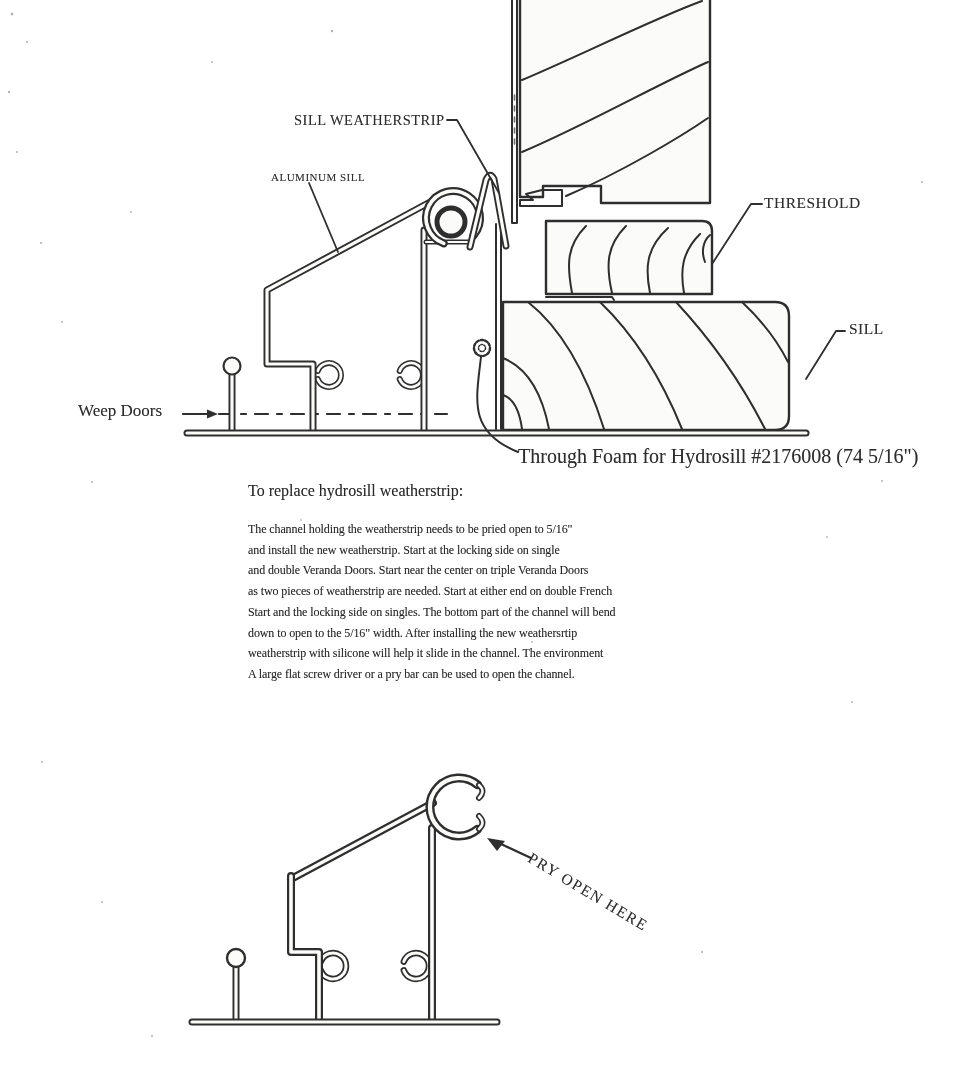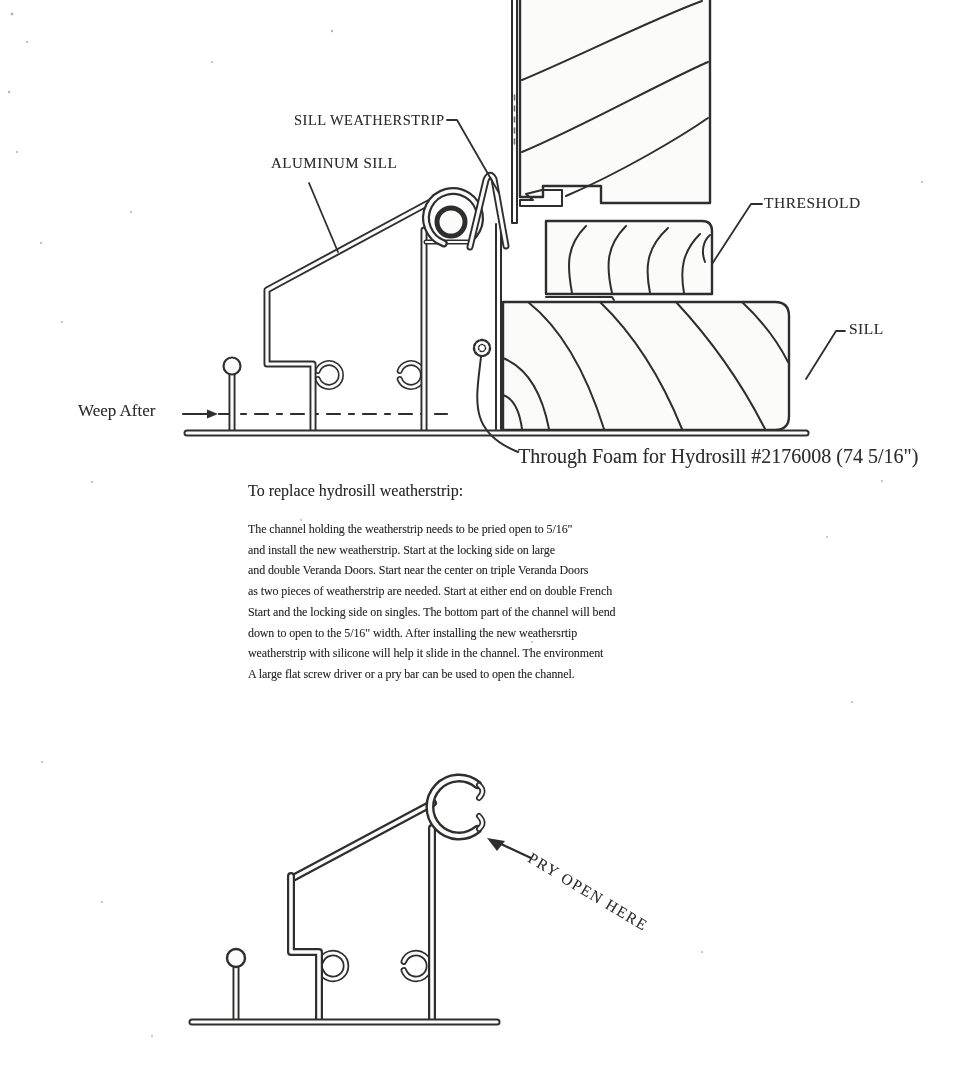--- a/index.html
+++ b/index.html
@@ -13,21 +13,21 @@
     overflow:hidden;
   }
   svg.artwork{position:absolute;left:0;top:0;}
   .lbl{
     position:absolute;
     white-space:nowrap;
     color:#2d2d2d;
     text-shadow:0 0 0.6px rgba(45,45,45,0.35);
   }
   .caps{font-size:14.5px;letter-spacing:0.5px;}
-  .lbl-aluminum{font-size:15px;}
+  .lbl-aluminum{font-size:11px;margin-top:16px;}
   .lbl-threshold,.lbl-sill{font-size:15.5px;}
   .lbl-weep{font-size:17px;}
   .lbl-foam{font-size:20px;}
   .heading{
     position:absolute;left:248px;top:482px;
     font-size:16px;color:#272727;
     text-shadow:0 0 0.6px rgba(45,45,45,0.3);
   }
   .para{
     position:absolute;left:248px;top:519px;
@@ -202,29 +202,29 @@
   </svg>
 
   <div class="lbl caps" style="left:294px;top:112px">SILL WEATHERSTRIP</div>
 
   <div class="lbl caps lbl-aluminum" style="left:271px;top:155px">ALUMINUM SILL</div>
 
   <div class="lbl caps lbl-threshold" style="left:764px;top:194px">THRESHOLD</div>
 
   <div class="lbl caps lbl-sill" style="left:849px;top:320px">SILL</div>
 
-  <div class="lbl lbl-weep" style="left:78px;top:401px">Weep After</div>
+  <div class="lbl lbl-weep" style="left:78px;top:401px">Weep Doors</div>
 
   <div class="lbl lbl-foam" style="left:518px;top:445px">Through Foam for Hydrosill #2176008 (74 5/16")</div>
 
   <div class="heading">To replace hydrosill weatherstrip:</div>
 
   <div class="para">
     <div>The channel holding the weatherstrip needs to be pried open to 5/16"</div>
-    <div>and install the new weatherstrip. Start at the locking side on large</div>
+    <div>and install the new weatherstrip. Start at the locking side on single</div>
     <div>and double Veranda Doors. Start near the center on triple Veranda Doors</div>
     <div>as two pieces of weatherstrip are needed. Start at either end on double French</div>
     <div>Start and the locking side on singles. The bottom part of the channel will bend</div>
     <div>down to open to the 5/16" width. After installing the new weathersrtip</div>
     <div>weatherstrip with silicone will help it slide in the channel. The environment</div>
     <div>A large flat screw driver or a pry bar can be used to open the channel.</div>
   </div>
 
   <div class="pry">PRY OPEN HERE</div>
 

